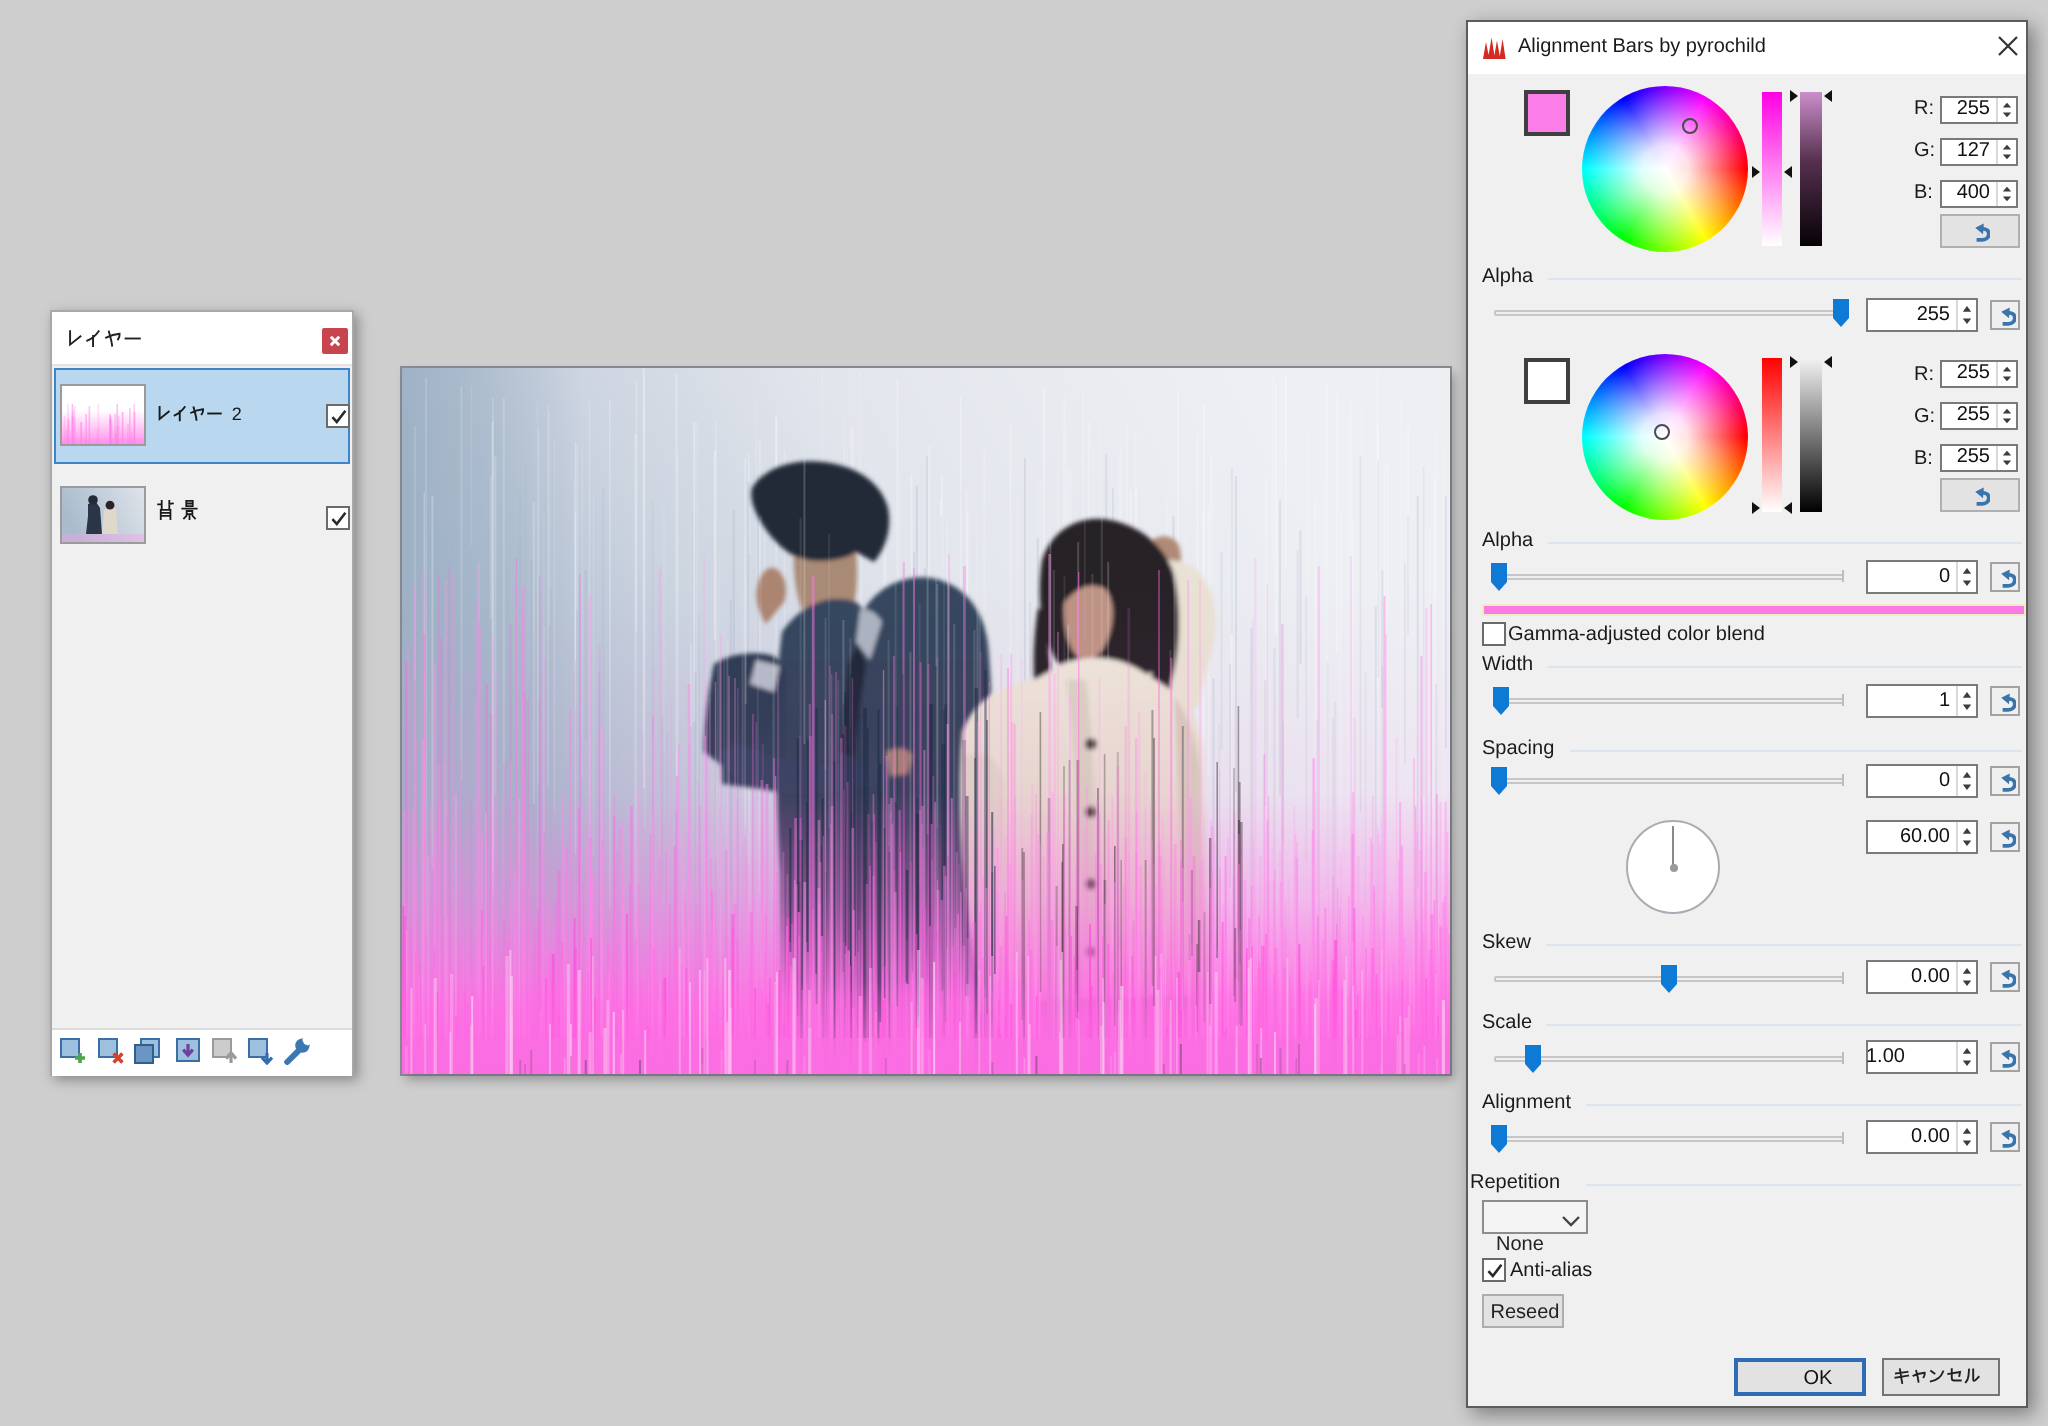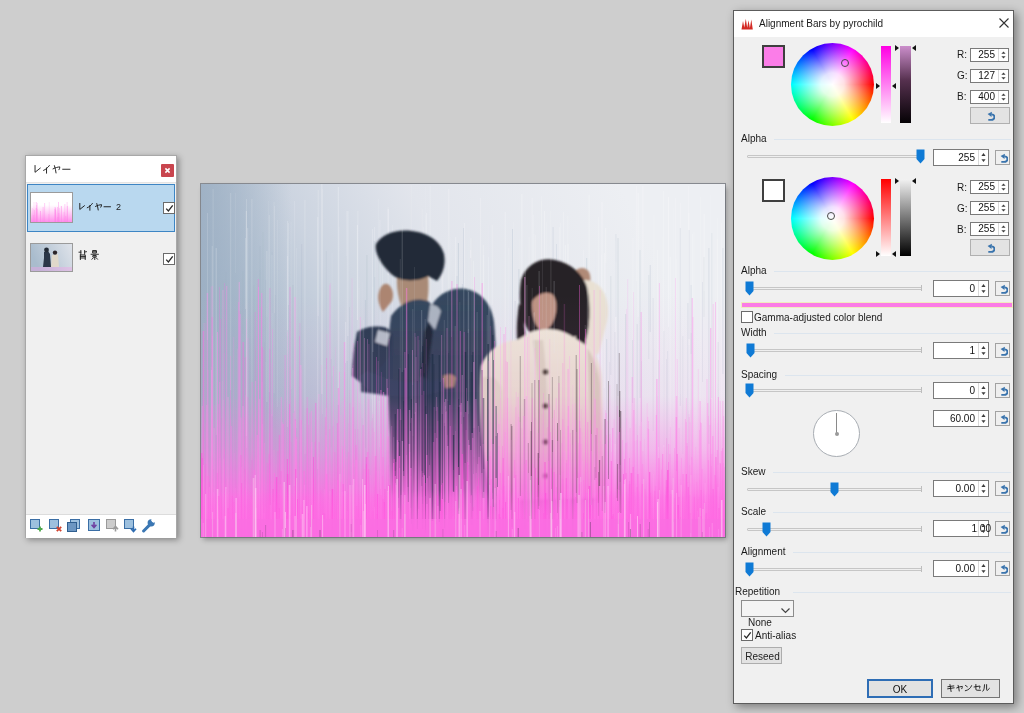--- a/index.html
+++ b/index.html
@@ -1980,21 +1980,21 @@
     <div style="left:7px;top:495px;font-size:10px;color:#1a1a1a">Scale</div>
     <div style="left:39px;top:501px;width:238px;height:1px;background:#dce5ee"></div>
     <div style="left:13px;top:516.5px;width:175px;height:3px;background:#efefef;border:1px solid #c6c6c6;border-radius:1px"></div>
     <div style="left:187px;top:515.0px;width:1px;height:6px;background:#bdbdbd"></div>
     <div style="left:28px;top:511px;width:9px;height:15px;">
       <svg width="9" height="15" viewBox="0 0 9 15" style="">
         <path d="M0.5,0.5 H8.5 V10 L4.5,14.5 L0.5,10 Z" fill="#0f7ad5"></path>
       </svg>
     </div>
     <div style="left:199px;top:509px;width:56px;height:17px;background:#fff;border:1px solid #7a7a7a"></div>
-    <div style="left:199px;top:511.5px;width:58px;font-size:10px;color:#111;text-align:right">1.00</div>
+    <div style="left:199px;top:511.5px;width:58px;font-size:10px;color:#111;">1.00</div>
     <div style="left:244px;top:510px;width:10px;height:15px;border-left:1px solid #d9d9d9">
       <svg width="9" height="15" viewBox="0 0 9 15" style="">
         <path d="M4.5,3.0 L6.6,5.9 L2.4,5.9 Z" fill="#3c3c3c"></path>
         <path d="M4.5,12.0 L6.6,9.2 L2.4,9.2 Z" fill="#3c3c3c"></path>
       </svg>
     </div>
     <div style="left:261px;top:510px;width:15px;height:15px;background:#efefef;border:1px solid #a2a2a2">
       <div style="left:1.5px;top:1.5px;width:10px;height:10px;">
         <svg width="10" height="10" viewBox="0 0 10 10" style="">
           <path d="M3.3,8.9 L6.1,8.9 C8.3,8.9 9.5,7.5 9.4,5.8 C9.3,4.3 8.0,3.3 6.4,3.4" fill="none" stroke="#3a74ad" stroke-width="1.9"></path>
@@ -2040,21 +2040,21 @@
     <div style="left:7px;top:618px;width:12px;height:12px;background:#fff;border:1px solid #6b6b6b">
       <svg width="10" height="10" viewBox="0 0 10 10" style="">
         <path d="M2.2,5.6 L4.4,8 L8.7,2.4" stroke="#2a2a2a" stroke-width="1.3" fill="none"></path>
       </svg>
     </div>
     <div style="left:21px;top:619px;font-size:10px;color:#1a1a1a">Anti-alias</div>
     <div style="left:7px;top:636px;width:41px;height:17px;background:#e2e2e2;border:1px solid #adadad">
       <div style="left:0;top:3px;width:41px;text-align:center;font-size:10px;color:#222">Reseed</div>
     </div>
     <div style="left:133px;top:668px;width:66px;height:19px;background:#e2e2e2;border:2px solid #2e6db5">
-      <div style="left:0;top:2.5px;width:62px;text-align:center;font-size:10px;color:#111">OK</div>
+      <div style="left:0;top:2.5px;width:80px;text-align:center;font-size:10px;color:#111">OK</div>
     </div>
     <div style="left:207px;top:668px;width:59px;height:19px;background:#e2e2e2;border:1px solid #747474"></div>
     <div style="left:213px;top:673px;width:48px;height:11px;">
       <svg style="position:absolute;left:0px;top:0px" width="46" height="11" viewBox="0 0 46 11">
         <g fill="none" stroke="#222" stroke-width="1.1874999999999998" stroke-linecap="square">
           <g transform="translate(0,0) scale(0.8)">
             <path d="M1.2,3.4 L8.4,2.4 M0.9,6 L8.8,4.8 M3.7,0.8 L5.1,9.3"></path>
           </g>
           <g transform="translate(8.8,0) scale(0.8)">
             <path d="M2.9,1.8 C3.5,4 4.1,6.4 4.3,8.6 M1.2,4.8 C3.4,3.8 6,3.2 8.2,3 C8.3,4 8,5 7.5,5.8"></path>

